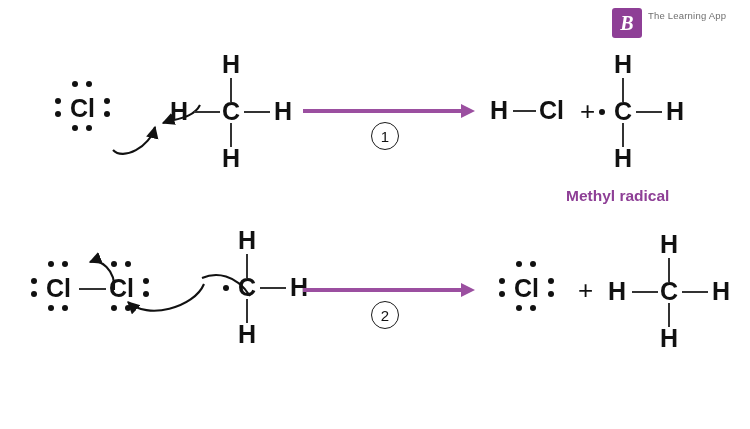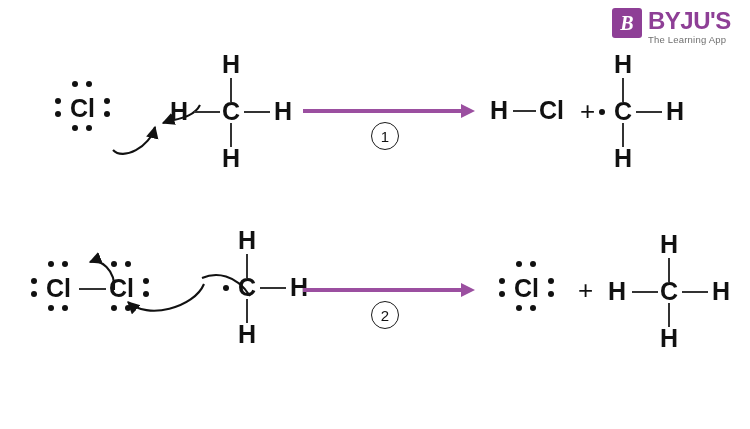--- a/index.html
+++ b/index.html
@@ -143,21 +143,20 @@
 </head>
 <body>
 
 <div class="stage">
 
   <div class="abs" id="logo">
     <div class="mark">
       <div class="b">B</div>
     </div>
     <div class="words">
-      <div class="wordmark">BYJU'S</div>
       <div class="tagline">The Learning App</div>
     </div>
   </div>
 
   <div class="abs" style="left:48px; top:78px; width:80px; height:62px;">
 
     <div class="abs atom" style="left:22px; top:18px;">Cl</div>
 
     <div class="abs dot big" style="left:24px; top:3px;"></div>
     <div class="abs dot big" style="left:38px; top:3px;"></div>
@@ -226,20 +225,21 @@
 
     <div class="abs dot big" style="left:1px; top:57px;"></div>
 
     <div class="abs atom" style="left:16px; top:47px;">C</div>
     <div class="abs bond-h" style="left:38px; top:59px; width:26px;"></div>
     <div class="abs atom" style="left:68px; top:47px;">H</div>
     <div class="abs bond-v" style="left:24px; top:71px; height:24px;"></div>
     <div class="abs atom" style="left:16px; top:94px;">H</div>
   </div>
 
+  <div class="abs caption" style="left:566px; top:187px;">Methyl radical</div>
 
   <div class="abs" style="left:24px; top:258px; width:160px; height:62px;">
 
     <div class="abs atom" style="left:22px; top:18px;">Cl</div>
     <div class="abs dot big" style="left:24px; top:3px;"></div>
     <div class="abs dot big" style="left:38px; top:3px;"></div>
     <div class="abs dot big" style="left:7px; top:20px;"></div>
     <div class="abs dot big" style="left:7px; top:33px;"></div>
     <div class="abs dot big" style="left:24px; top:47px;"></div>
     <div class="abs dot big" style="left:38px; top:47px;"></div>

